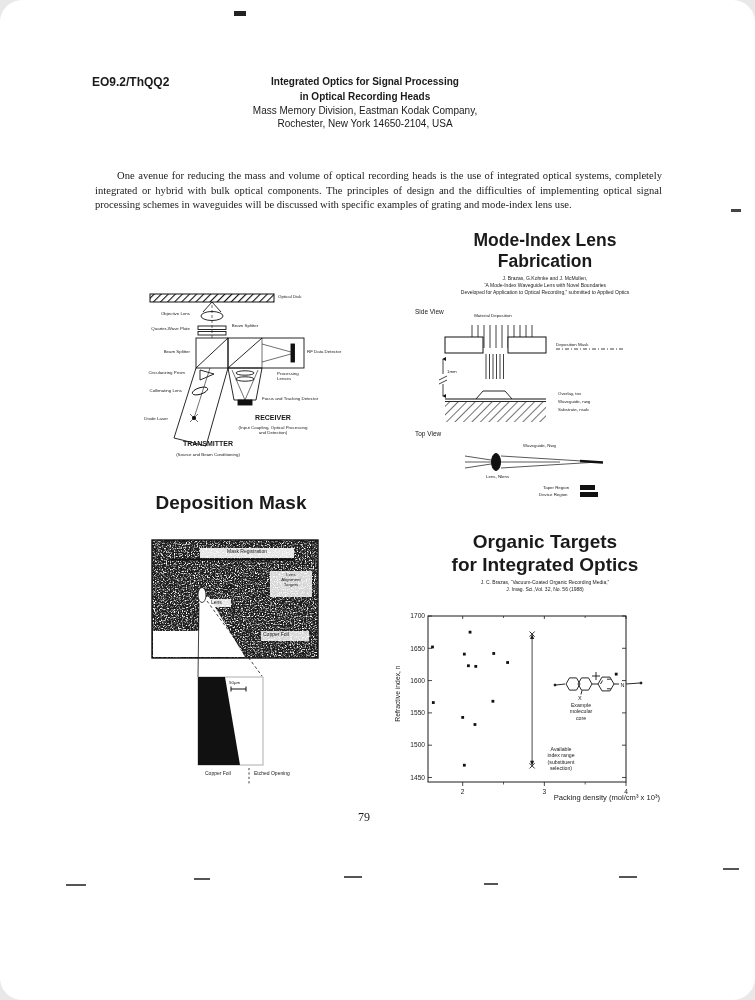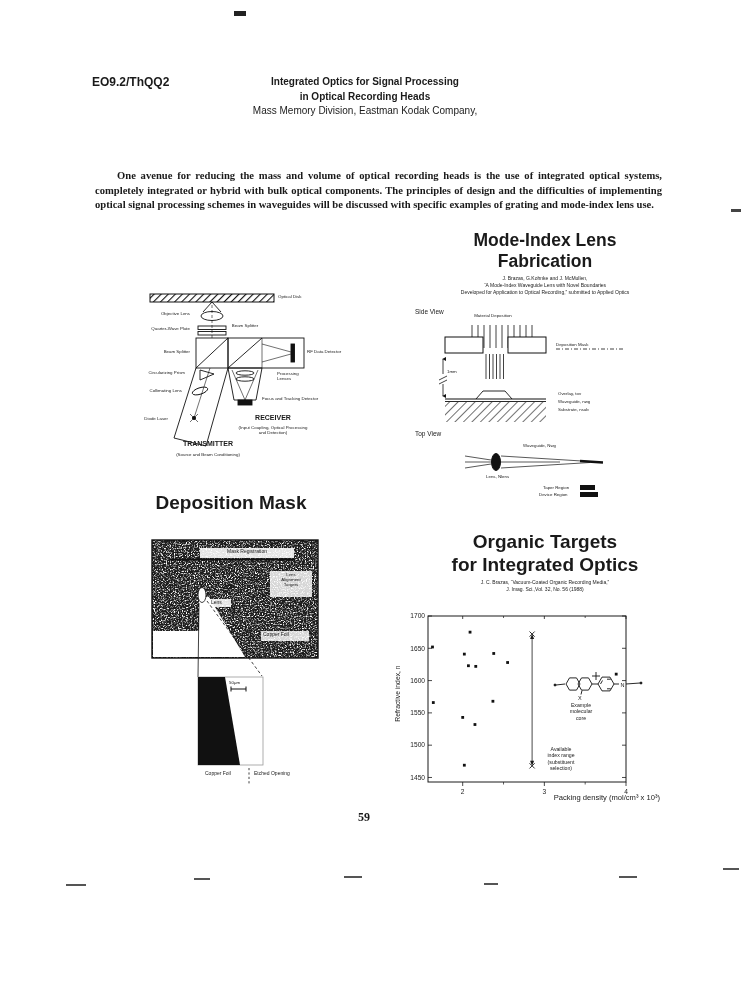--- a/index.html
+++ b/index.html
@@ -1,22 +1,22 @@
 <!DOCTYPE html>
 <html><head>
 <meta charset="utf-8">
 <style>
   html,body{margin:0;padding:0;background:#e8e8e8;}
   .page{position:relative;width:755px;height:1000px;background:#ffffff;overflow:hidden;
-        font-family:"Liberation Sans",sans-serif;color:#1a1a1a;}
+        font-family:"Liberation Sans",sans-serif;color:#1a1a1a;border-radius:22px;}
   .abs{position:absolute;}
   .ctr{text-align:center;}
   .rt{text-align:right;}
   .pre{white-space:pre-line;}
-  .serif{font-family:"Liberation Serif",serif;font-weight:bold;}
+  .serif{font-family:"Liberation Serif",serif;}
 
   
   .session{left:92px;top:75px;font-size:12px;font-weight:bold;}
   .hdrblock{left:180px;top:74px;width:370px;text-align:center;}
   .title-ln{font-size:10px;font-weight:bold;line-height:15px;}
   .author{font-size:10px;line-height:13px;margin-top:3px;}
   .affil{font-size:10px;line-height:13px;}
 
   
   .abstract{left:95px;top:169px;width:567px;font-size:10.6px;line-height:14.6px;
@@ -53,20 +53,21 @@
 </head>
 <body>
 
 <div class="page">
 
   <div class="abs session">EO9.2/ThQQ2</div>
   <div class="abs hdrblock">
     <div class="title-ln">Integrated Optics for Signal Processing</div>
     <div class="title-ln">in Optical Recording Heads</div>
     <div class="affil">Mass Memory Division, Eastman Kodak Company,</div>
+    <div class="affil">Rochester, New York 14650-2104, USA</div>
   </div>
 
   <div class="abs abstract serif">One avenue for reducing the mass and volume of optical recording heads is the use of integrated optical systems, completely integrated or hybrid with bulk optical components.  The principles of design and the difficulties of implementing optical signal processing schemes in waveguides will be discussed with specific examples of grating and mode-index lens use.</div>
 
   <div class="fig" style="left:110px;top:288px;width:255px;height:185px;">
     <svg width="255" height="185" viewBox="0 0 255 185">
       <defs>
         <pattern id="hatch1" width="5" height="5" patternUnits="userSpaceOnUse" patternTransform="rotate(45)">
           <line x1="0" y1="0" x2="0" y2="5" stroke="#111" stroke-width="2.2"></line>
         </pattern>
@@ -339,21 +340,21 @@
         <line x1="62" y1="24" x2="67" y2="24"></line>
         <line x1="74" y1="24" x2="88" y2="23"></line>
         <circle cx="89" cy="23" r="1" fill="#111"></circle>
         <line x1="30" y1="30.5" x2="29" y2="34.5"></line>
       </g>
       <text x="68.5" y="26.5" font-size="5.5">N</text>
       <text x="26" y="40" font-size="5.5">X</text>
     </svg>
   </div>
 
-  <div class="abs pageno serif">59</div>
+  <div class="abs pageno serif">79</div>
 
   <div class="art" style="left:234px;top:11px;width:12px;height:5px;"></div>
   <div class="art" style="left:731px;top:209px;width:10px;height:3px;background:#444;"></div>
   <div class="art" style="left:66px;top:884px;width:20px;height:2px;background:#555;"></div>
   <div class="art" style="left:194px;top:878px;width:16px;height:2px;background:#555;"></div>
   <div class="art" style="left:344px;top:876px;width:18px;height:2px;background:#555;"></div>
   <div class="art" style="left:484px;top:883px;width:14px;height:2px;background:#555;"></div>
   <div class="art" style="left:619px;top:876px;width:18px;height:2px;background:#555;"></div>
   <div class="art" style="left:723px;top:868px;width:16px;height:2px;background:#555;"></div>
 

